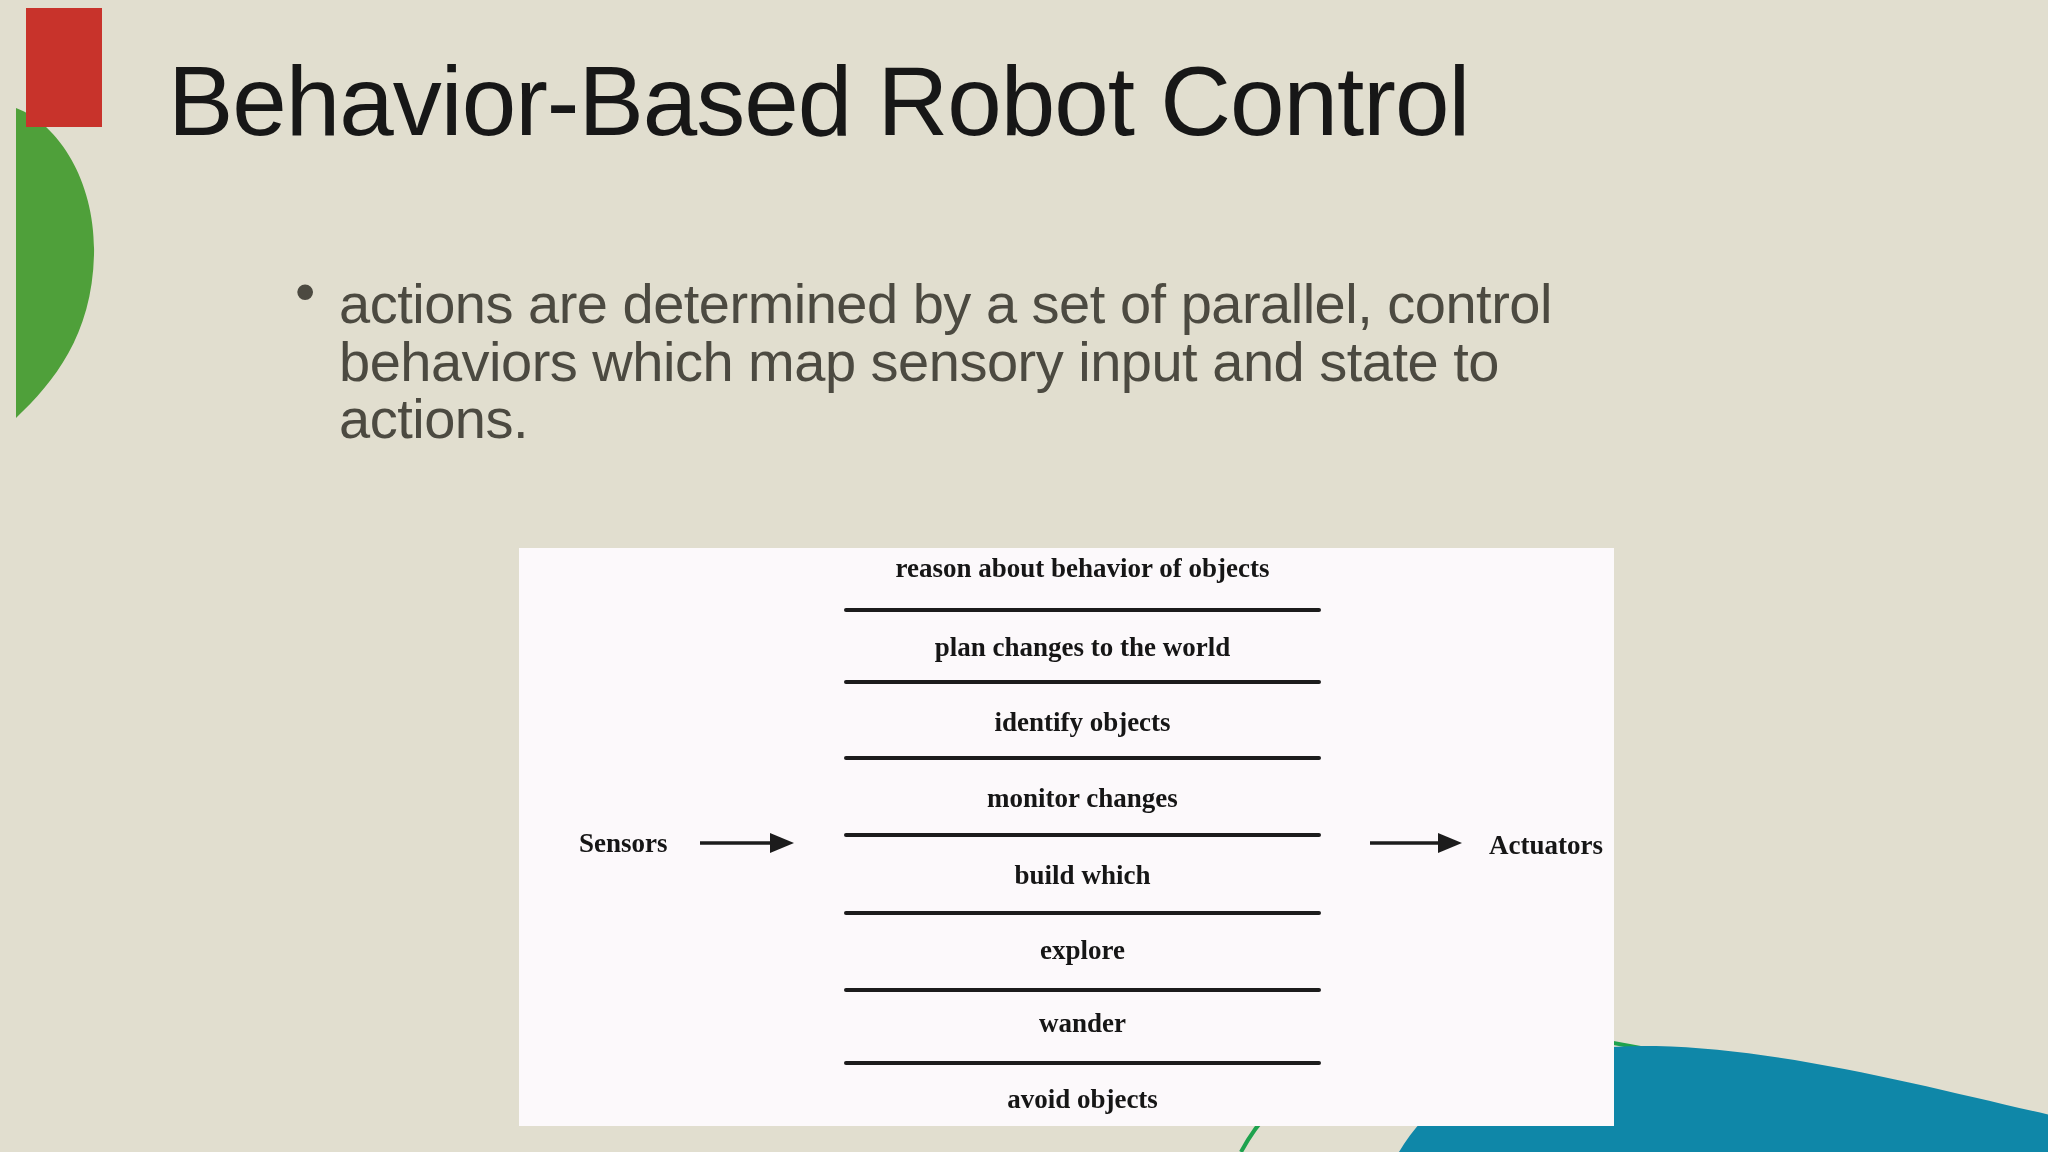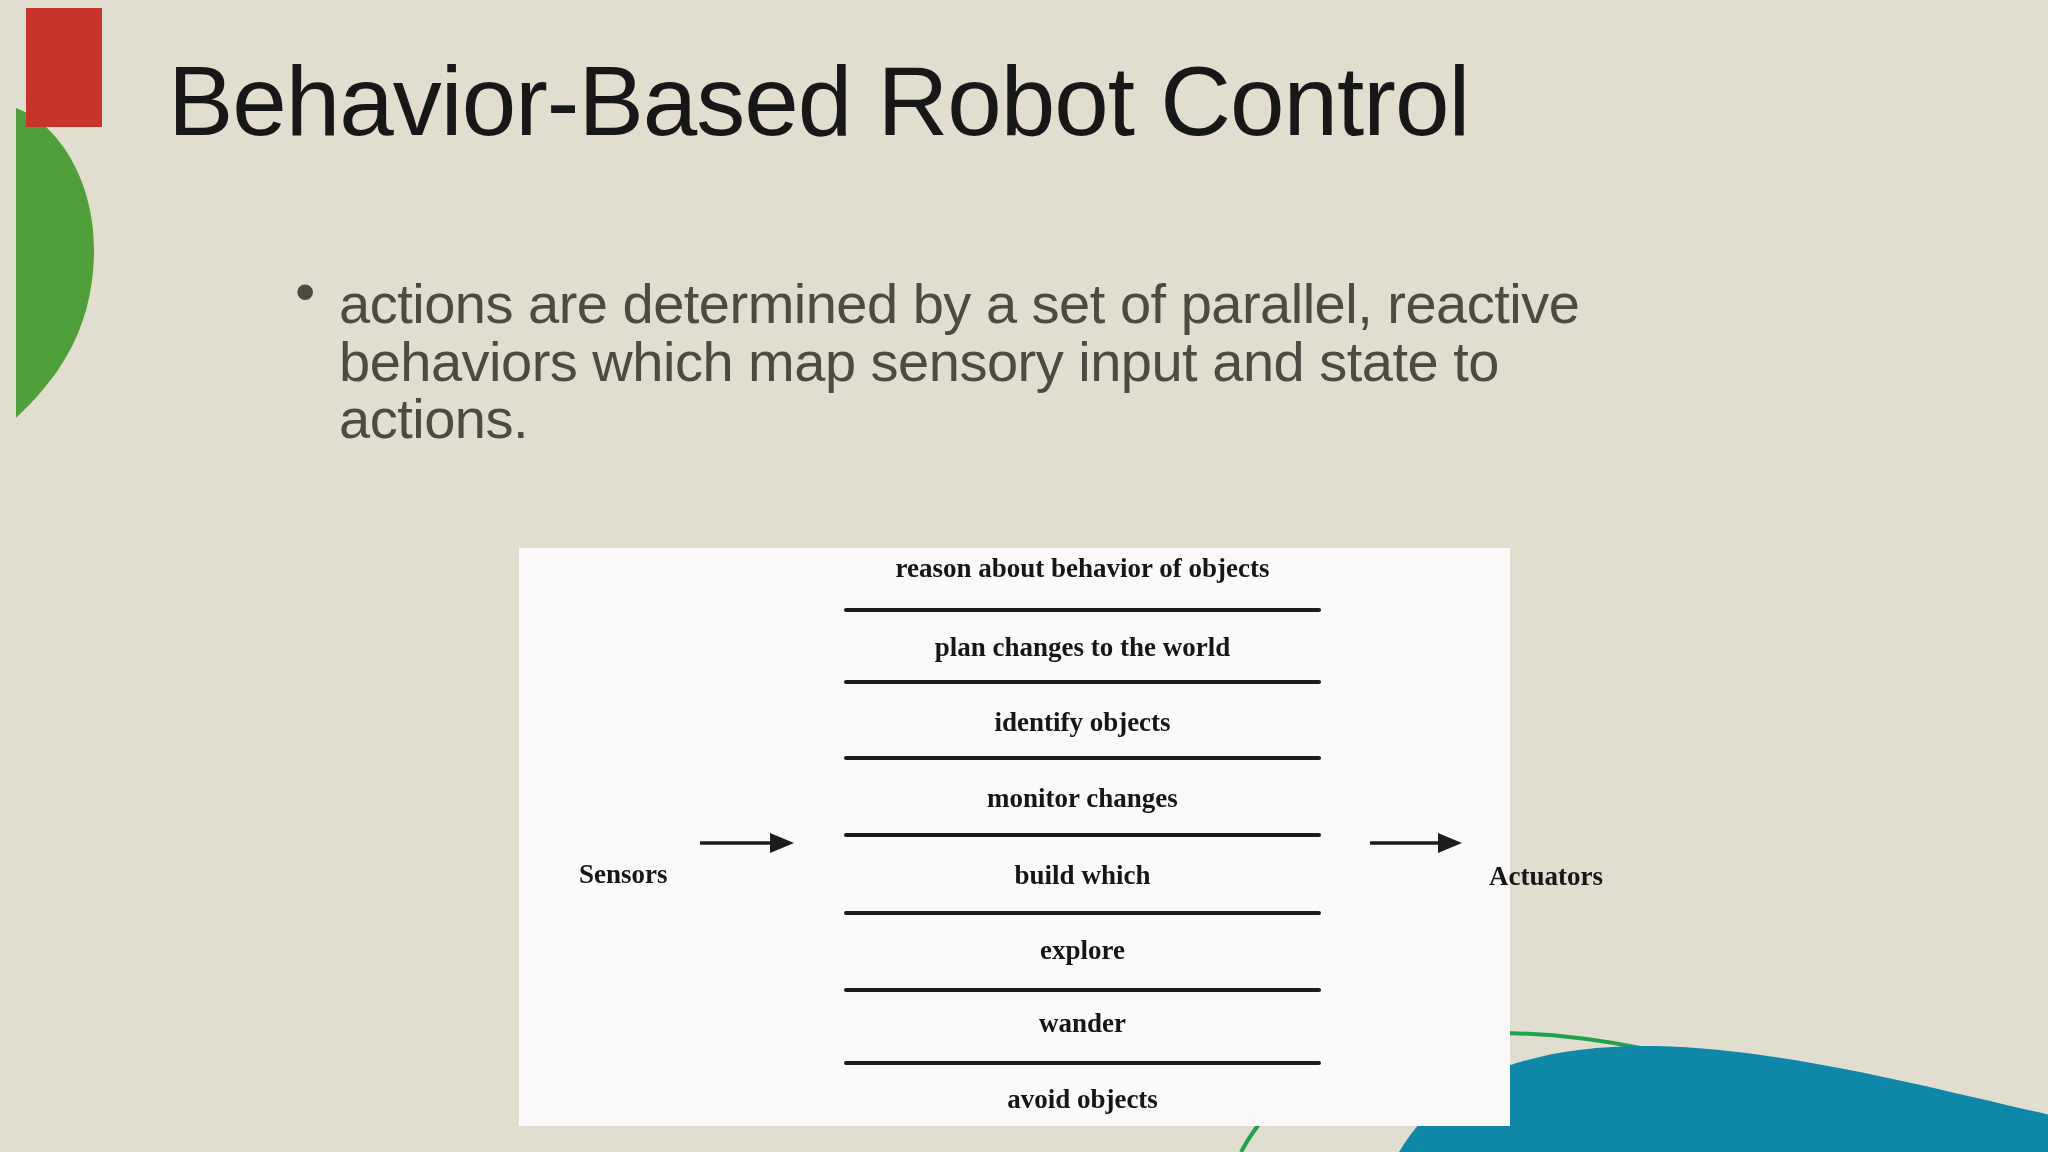--- a/index.html
+++ b/index.html
@@ -17,47 +17,47 @@
   .title{position:absolute;left:152px;top:50px;width:1700px;
          font-size:98px;line-height:102px;color:#171717;letter-spacing:-1px;}
   .title .tline{white-space:nowrap;}
 
   
   .bullet{position:absolute;left:323px;top:275px;width:1500px;color:#4c4a41;}
   .bullet .bline{font-size:56px;line-height:57.5px;white-space:nowrap;letter-spacing:-0.5px;}
   .bullet-marker{position:absolute;left:279px;top:262px;font-size:58px;line-height:58px;color:#4c4a41;}
 
   
-  .figure{position:absolute;left:503px;top:548px;width:991px;height:578px;background:#fcf9fb;}
+  .figure{position:absolute;left:503px;top:548px;width:1095px;height:578px;background:#fcf9fb;}
   .behavior-label{position:absolute;left:325px;width:477px;text-align:center;
       transform:translateY(-50%);font-family:"Liberation Serif",serif;font-weight:700;
       font-size:27px;color:#161616;white-space:nowrap;}
   .divider{position:absolute;left:325px;width:477px;height:4px;background:#1c1c1c;border-radius:2px;}
   .io-label{position:absolute;transform:translateY(-50%);font-family:"Liberation Serif",serif;
-      font-weight:700;font-size:27px;color:#161616;white-space:nowrap;margin-top:31px;}
+      font-weight:700;font-size:27px;color:#161616;white-space:nowrap;}
   .arrow{position:absolute;transform:translateY(-50%);}
 </style>
 </head>
 <body>
 
 <div class="stage">
 
   <svg class="bg-svg" viewBox="0 0 2048 1152" xmlns="http://www.w3.org/2000/svg">
     <path d="M0,108 C45,125 80,185 78,255 C76,335 38,382 0,418 Z" fill="#4fa03a"></path>
     <path d="M1225,1152 C1290,1030 1460,1015 1630,1049 C1780,1079 1880,1112 1943,1152" fill="none" stroke="#1ea24e" stroke-width="4"></path>
     <path d="M1383,1152 C1430,1074 1520,1044 1640,1046 C1775,1049 1930,1092 2048,1118 L2048,1152 Z" fill="#0f87a8"></path>
   </svg>
 
   <div class="title">
     <div class="tline">Behavior-Based Robot Control</div>
   </div>
 
   <span class="bullet-marker">•</span>
   <div class="bullet">
-    <div class="bline">actions are determined by a set of parallel, reactive</div>
+    <div class="bline">actions are determined by a set of parallel, control</div>
     <div class="bline">behaviors which map sensory input and state to</div>
     <div class="bline">actions.</div>
   </div>
 
   <div class="figure">
 
     <div class="behavior-label" style="top:20px">reason about behavior of objects</div>
     <div class="divider" style="top:60px"></div>
 
     <div class="behavior-label" style="top:99px">plan changes to the world</div>

